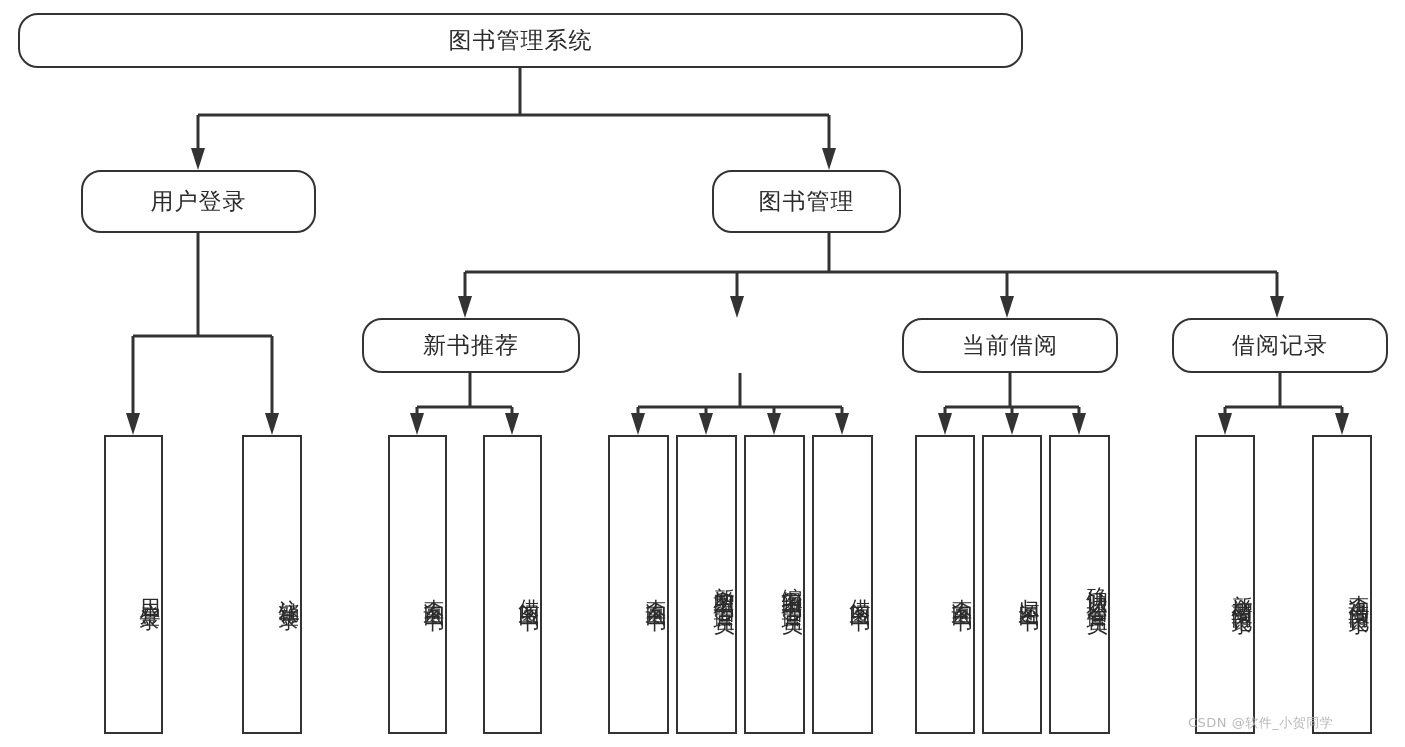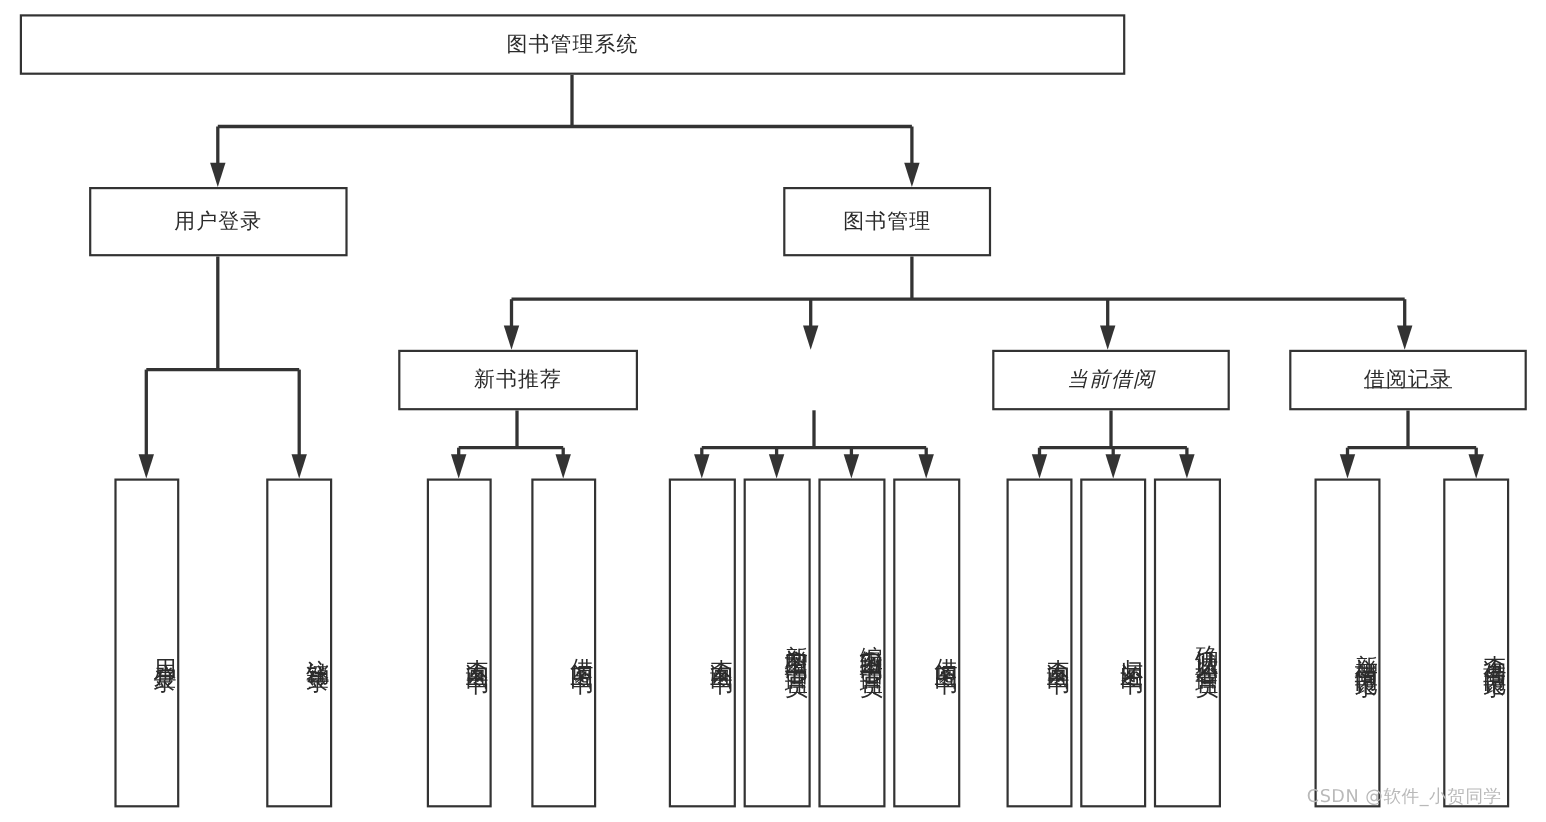--- a/index.html
+++ b/index.html
@@ -29,42 +29,43 @@
     position: absolute;
     box-sizing: border-box;
     border: 2px solid #333333;
     background: #ffffff;
     display: flex;
     align-items: center;
     justify-content: center;
     color: #2b2b2b;
   }
   .node-h {
-    font-size: 19px;
+    font-size: 23px;
     letter-spacing: 1px;
     line-height: 1.1;
     white-space: nowrap;
+    border-radius: 20px;
   }
   .node-v {
     writing-mode: vertical-rl;
     text-orientation: upright;
     font-size: 21px;
     letter-spacing: 4px;
     line-height: 1.05;
     align-items: flex-start;
     padding-top: 10px;
     justify-content: center;
   }
   .node-v.tall {
     padding-top: 6px;
   }
   .watermark {
     position: absolute;
     color: #b9b9b9;
-    font-size: 16px;
+    font-size: 13px;
     white-space: nowrap;
     letter-spacing: 0.5px;
   }
 </style>
 </head>
 <body>
 
 <div id="canvas">
 
   <svg class="edges" viewBox="0 0 1405 747" xmlns="http://www.w3.org/2000/svg">
@@ -125,22 +126,22 @@
         <polygon points="1335,413 1349,413 1342,435"></polygon>
       </g>
   </svg>
 
   <div class="node node-h" style="left: 18px; top: 13px; width: 1005px; height: 55px;">图书管理系统</div>
 
   <div class="node node-h" style="left: 81px; top: 170px; width: 235px; height: 63px;">用户登录</div>
   <div class="node node-h" style="left: 712px; top: 170px; width: 189px; height: 63px;">图书管理</div>
 
   <div class="node node-h" style="left: 362px; top: 318px; width: 218px; height: 55px;">新书推荐</div>
-  <div class="node node-h" style="left: 902px; top: 318px; width: 216px; height: 55px; font-style: italic;">当前借阅</div>
-  <div class="node node-h" style="left: 1172px; top: 318px; width: 216px; height: 55px; text-decoration: underline;">借阅记录</div>
+  <div class="node node-h" style="left: 902px; top: 318px; width: 216px; height: 55px;">当前借阅</div>
+  <div class="node node-h" style="left: 1172px; top: 318px; width: 216px; height: 55px;">借阅记录</div>
 
   <div class="node node-v" style="left: 104px; top: 435px; width: 59px; height: 299px;">用户登录</div>
   <div class="node node-v" style="left: 242px; top: 435px; width: 60px; height: 299px;">注销登录</div>
   <div class="node node-v" style="left: 388px; top: 435px; width: 59px; height: 299px;">查询图书</div>
   <div class="node node-v" style="left: 483px; top: 435px; width: 59px; height: 299px;">借阅图书</div>
   <div class="node node-v" style="left: 608px; top: 435px; width: 61px; height: 299px;">查询图书</div>
   <div class="node node-v tall" style="left: 676px; top: 435px; width: 61px; height: 299px;">新增图书（管理员）</div>
   <div class="node node-v tall" style="left: 744px; top: 435px; width: 61px; height: 299px;">编辑图书（管理员）</div>
   <div class="node node-v" style="left: 812px; top: 435px; width: 61px; height: 299px;">借阅图书</div>
   <div class="node node-v" style="left: 915px; top: 435px; width: 60px; height: 299px;">查询图书</div>

